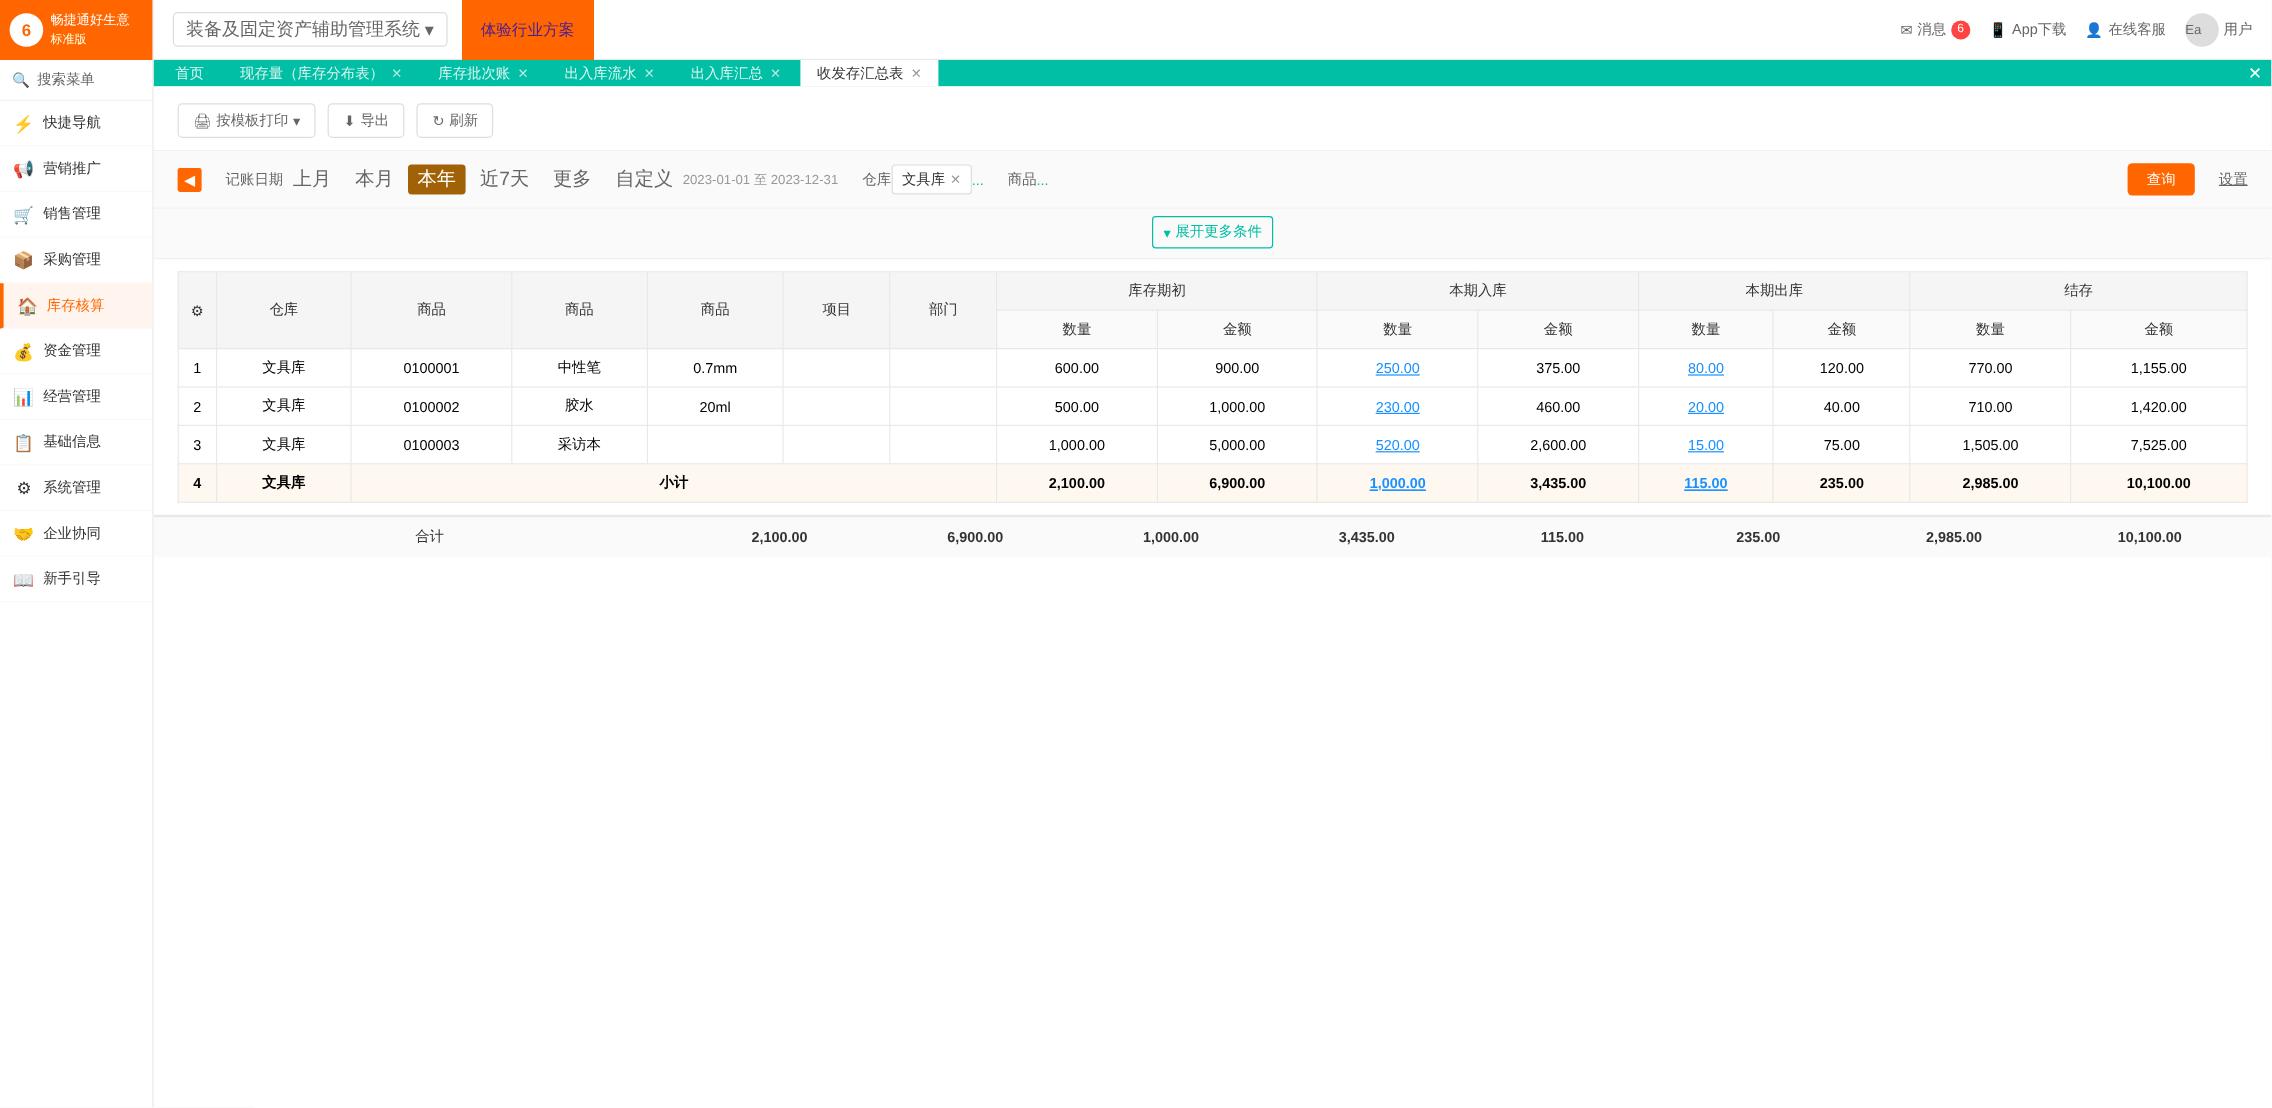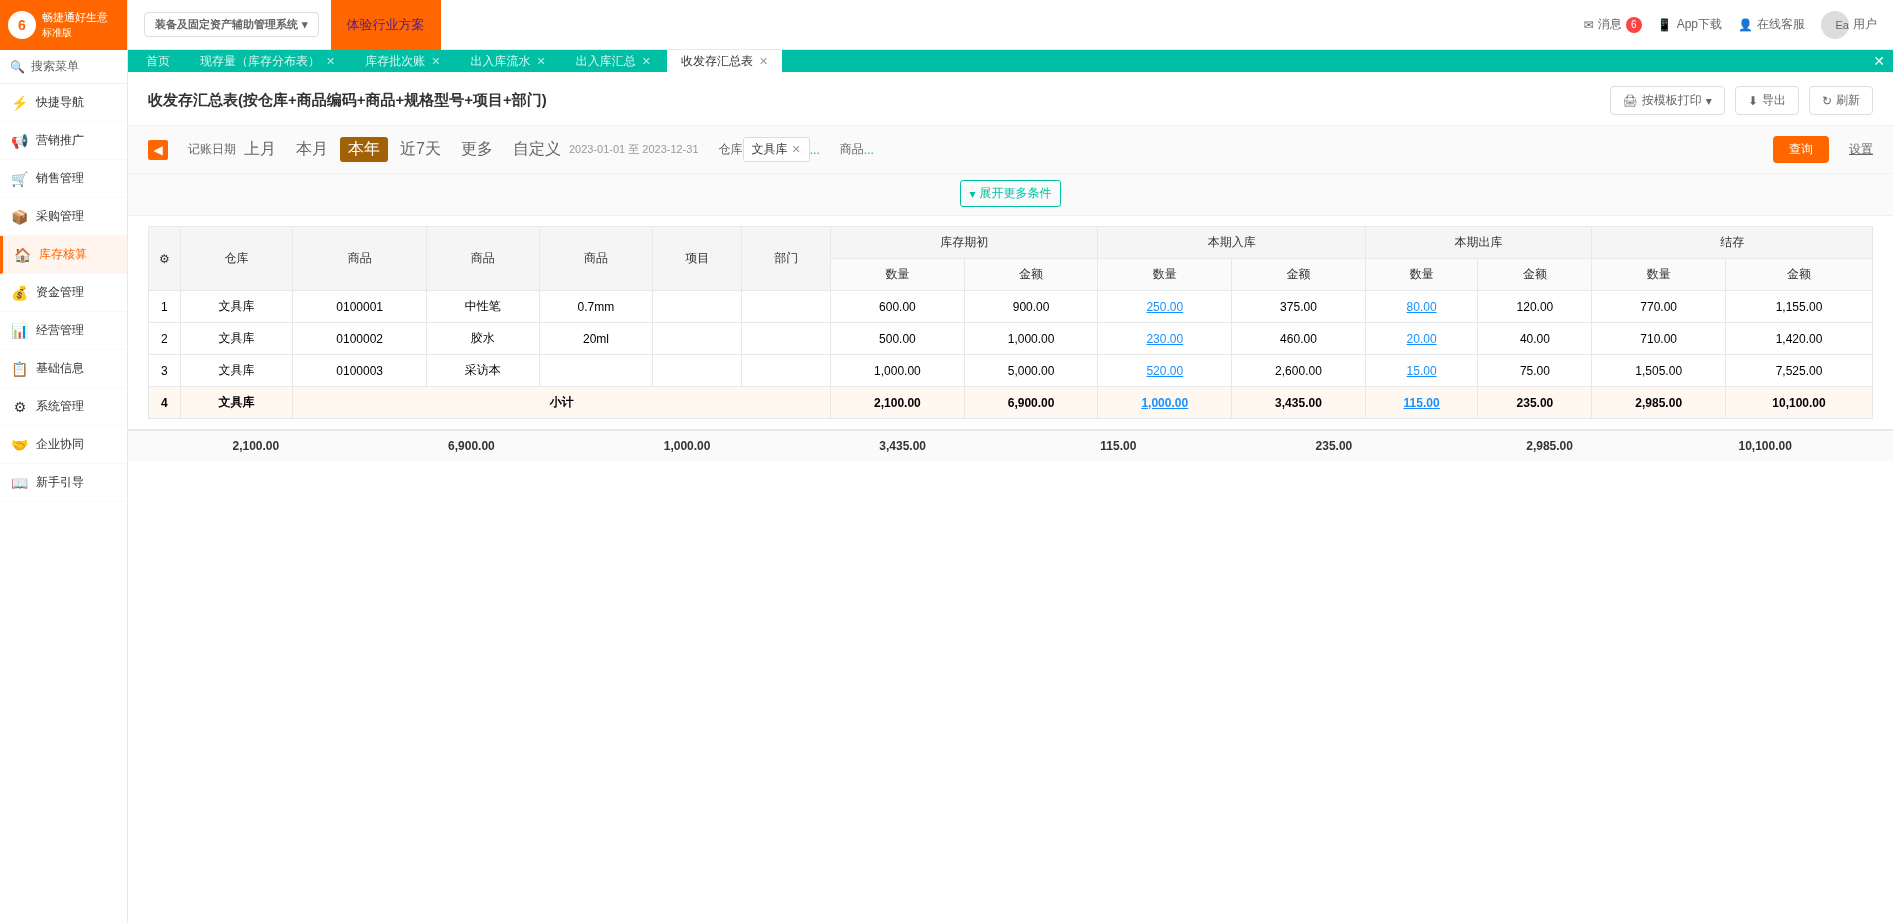--- a/index.html
+++ b/index.html
@@ -60,30 +60,30 @@
       display: flex;
       align-items: center;
       justify-content: space-between;
       padding: 0 16px;
       border-bottom: 1px solid #e8e8e8;
     }
     .top-header-left { display: flex; align-items: center; gap: 12px; }
     .system-selector {
       display: flex; align-items: center; gap: 4px;
       border: 1px solid #ddd; padding: 4px 10px; border-radius: 4px;
-      cursor: pointer; color: #666; font-size: 11px; font-weight: bold;
+      cursor: pointer; color: #666; font-size: 15px;
     }
     .try-btn {
       background: #ff6600; color: #4c1d95; padding: 22px 16px;
       border-radius: 4px; cursor: pointer; font-size: 13px; border: none;
     }
     .top-header-right { display: flex; align-items: center; gap: 16px; color: #666; font-size: 12px; }
     .top-header-right .icon-item { display: flex; align-items: center; gap: 4px; cursor: pointer; }
     .badge { background: #ff4444; color: #fff; border-radius: 50%; width: 16px; height: 16px; display: inline-flex; align-items: center; justify-content: center; font-size: 10px; }
-    .user-avatar { width: 28px; height: 28px; border-radius: 50%; background: #ddd; display: flex; align-items: center; justify-content: flex-end; font-size: 11px; color: #666; }
+    .user-avatar { width: 28px; height: 28px; border-radius: 50%; background: #ddd; display: flex; align-items: center; justify-content: flex-start; font-size: 11px; color: #666; }
 
     
     .tab-bar {
       background: #00bfa5;
       display: flex;
       align-items: center;
       padding: 0 4px;
       height: 22px;
       gap: 2px;
       overflow: hidden;
@@ -311,21 +311,20 @@
           <span>收发存汇总表</span>
           <span class="close-x">✕</span>
         </div>
       </div>
     <span class="tab-close-main">✕</span>
   </div>
 
   <div class="content-area">
 
     <div class="page-header">
-      <div class="page-title">收发存汇总表(按仓库+商品编码+商品+规格型号+项目+部门)</div>
       <div class="page-actions">
         <button class="action-btn">
           <span>🖨</span>
           <span>按模板打印</span>
           <span>▾</span>
         </button>
         <button class="action-btn">
           <span>⬇</span>
           <span>导出</span>
         </button>
@@ -471,20 +470,23 @@
     <td class="link"><strong><u>115.00</u></strong></td>
     <td><strong>235.00</strong></td>
     <td><strong>2,985.00</strong></td>
     <td><strong>10,100.00</strong></td>
   </tr>
           </tbody>
       </table>
     </div>
 
     <div class="bottom-bar">
+      <div style="min-width:420px; text-align:center;">
+        <span>合计</span>
+      </div>
       <div style="display:flex;flex:1;">
         <div class="val-cell">2,100.00</div>
         <div class="val-cell">6,900.00</div>
         <div class="val-cell">1,000.00</div>
         <div class="val-cell">3,435.00</div>
         <div class="val-cell">115.00</div>
         <div class="val-cell">235.00</div>
         <div class="val-cell">2,985.00</div>
         <div class="val-cell">10,100.00</div>
       </div>

